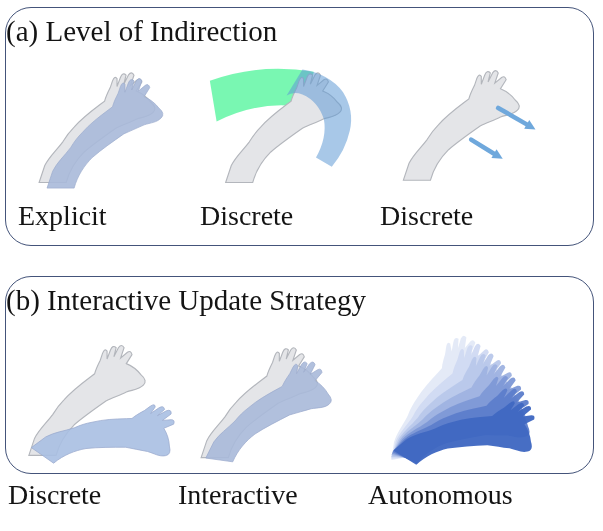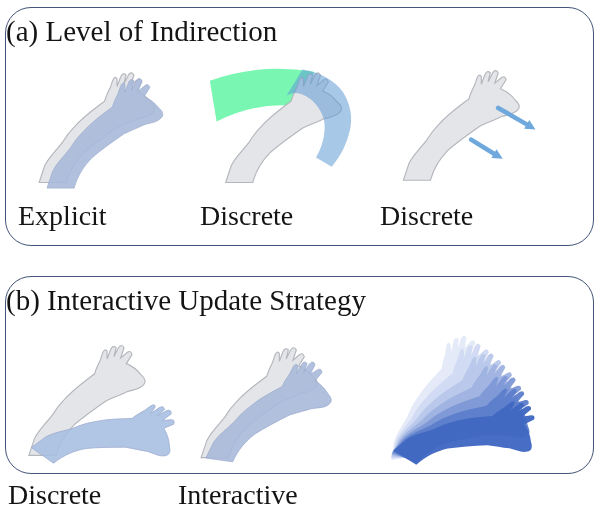--- a/index.html
+++ b/index.html
@@ -103,16 +103,17 @@
     <div class="fig" id="fig-autonomous">
       <svg width="170" height="148" viewBox="0 0 150 124">
         <use href="#arm" class="arm-shade" transform="translate(12,12) rotate(-10 16 100)" fill="#e3e9f7"></use>
         <use href="#arm" class="arm-shade" transform="translate(12,12) rotate(-3 16 100)" fill="#d0daf2"></use>
         <use href="#arm" class="arm-shade" transform="translate(12,12) rotate(4 16 100)" fill="#b9c8ea"></use>
         <use href="#arm" class="arm-shade" transform="translate(12,12) rotate(11 16 100)" fill="#9fb3e1"></use>
         <use href="#arm" class="arm-shade" transform="translate(12,12) rotate(18 16 100)" fill="#7f99d6"></use>
         <use href="#arm" class="arm-shade" transform="translate(12,12) rotate(25 16 100)" fill="#5d7ecb"></use>
         <use href="#arm" class="arm-shade" transform="translate(12,12) rotate(32 16 100)" fill="#3f68c2"></use>
       </svg>
+      <div class="fig-label">Autonomous</div>
     </div>
   </div>
 
 </div>
 
 </body></html>

